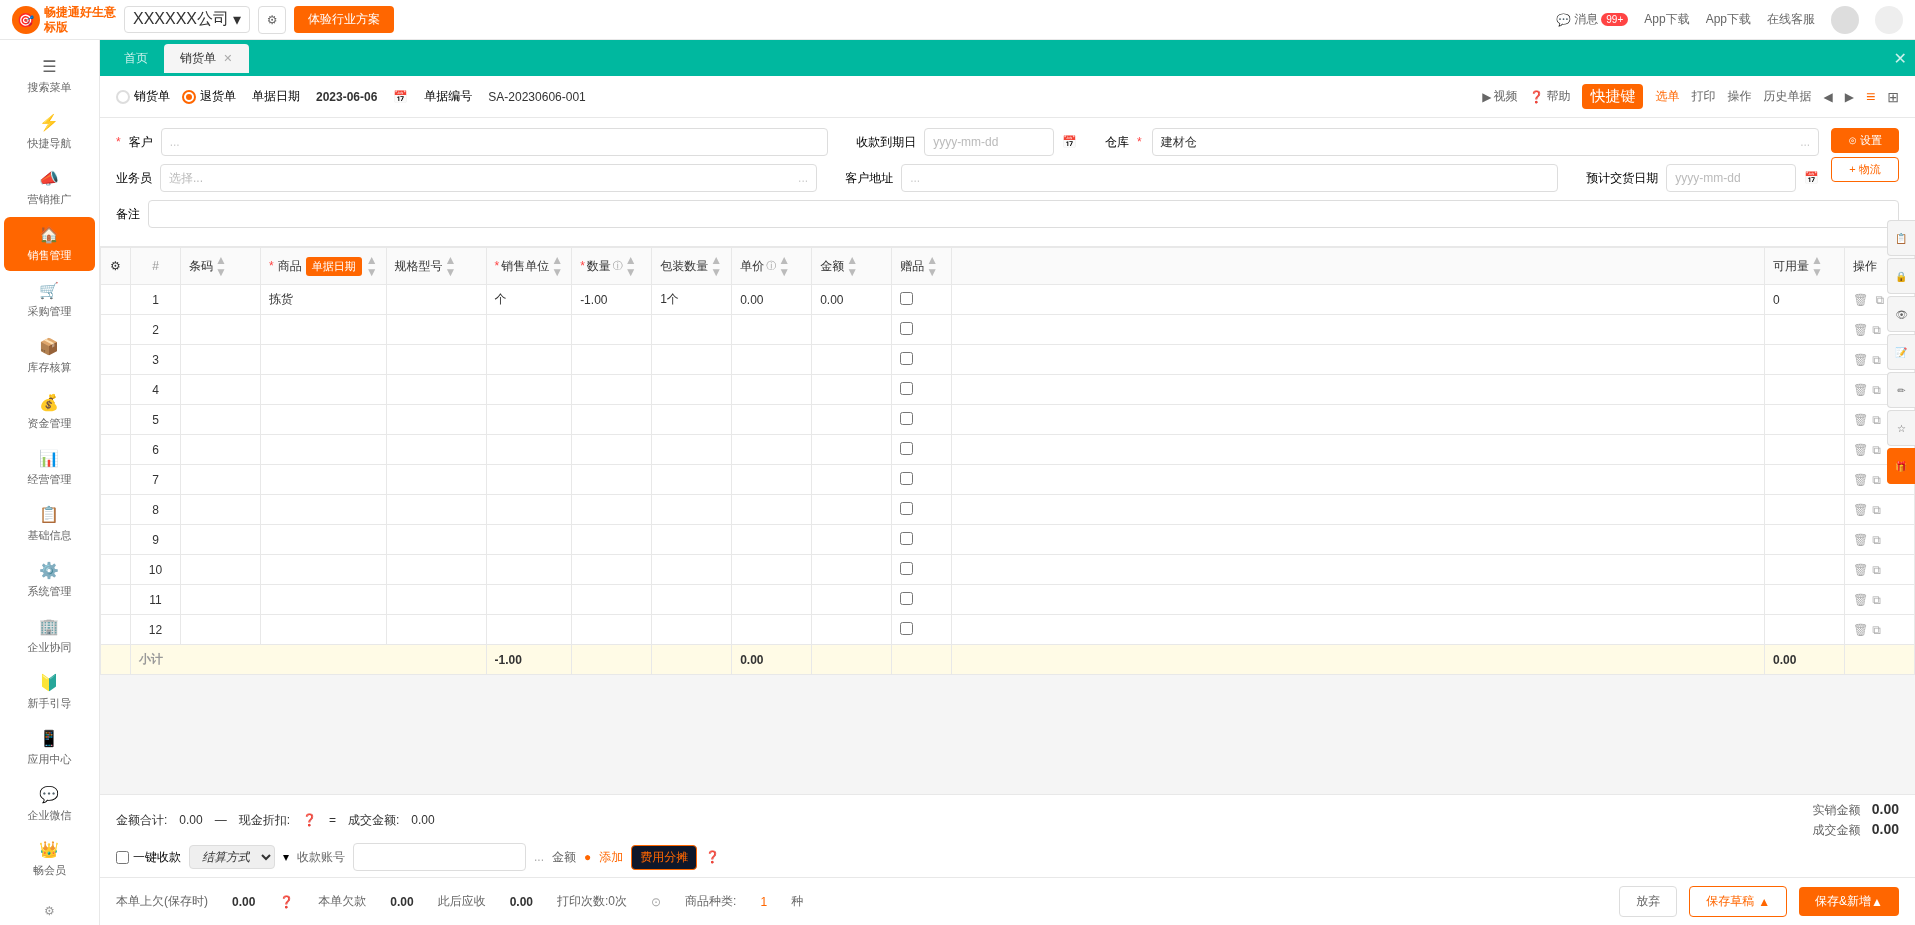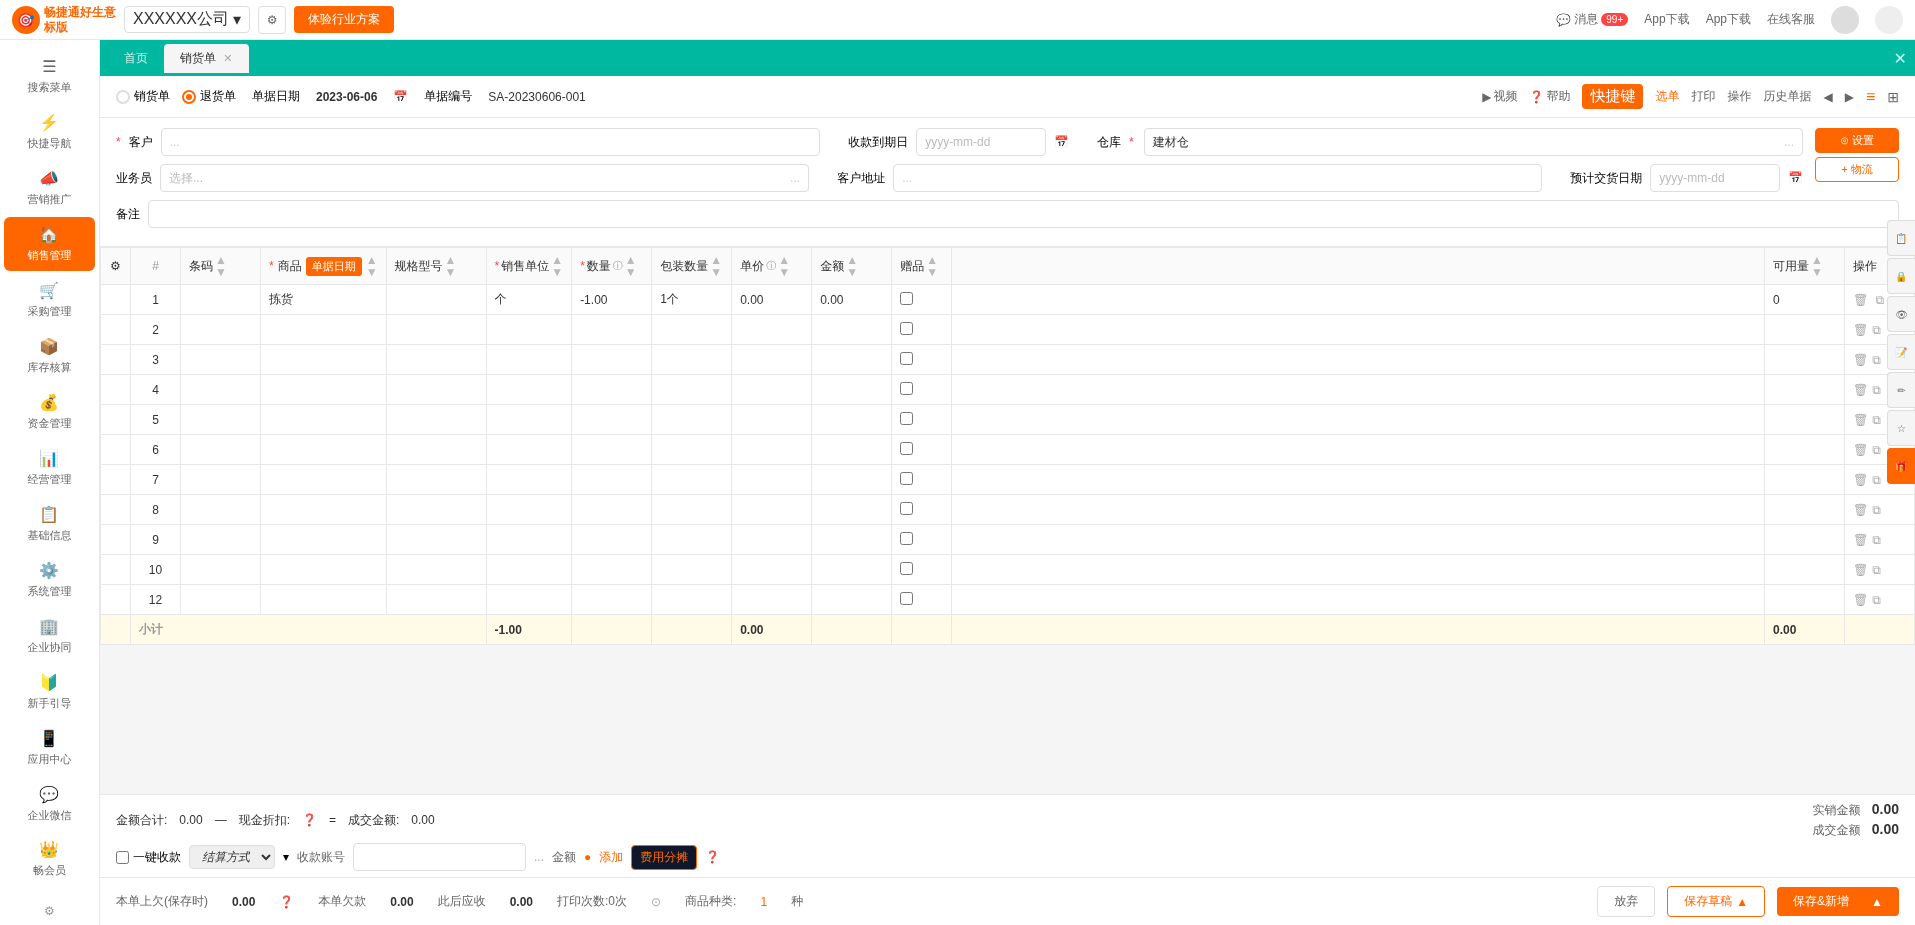--- a/index.html
+++ b/index.html
@@ -92,22 +92,22 @@
     .payment-row { display: flex; align-items: center; gap: 8px; margin-top: 4px; }
     .checkbox-item { display: flex; align-items: center; gap: 4px; }
     .expense-btn { background: #0f172a; border: 1px solid #ff6600; color: #ff6600; border-radius: 4px; padding: 3px 8px; cursor: pointer; }
     .select-box { border: 1px solid #ddd; border-radius: 4px; padding: 3px 8px; color: #333; min-width: 80px; font-style: italic; }
 
     
     .bottom-bar { background: #fff; border-top: 1px solid #e8e8e8; padding: 8px 16px; display: flex; align-items: center; gap: 24px; }
     .bottom-actions { margin-left: auto; display: flex; align-items: center; gap: 12px; }
     .btn-discard { border: 1px solid #ddd; background: #fff; color: #666; border-radius: 4px; padding: 6px 16px; cursor: pointer; }
     .btn-draft { border: 1px solid #ff6600; background: #fff; color: #ff6600; border-radius: 4px; padding: 6px 16px; cursor: pointer; display: flex; align-items: center; gap: 4px; }
-    .btn-save { background: #ff6600; color: #fff; border: none; border-radius: 4px; padding: 6px 16px; cursor: pointer; display: flex; align-items: center; gap: 22px; }
-    .form-action-btn { background: #fff; border: 1px solid #ff6600; color: #ff6600; border-radius: 4px; padding: 4px 24px; cursor: pointer; font-size: 11px; min-width: 60px; text-align: center; }
+    .btn-save { background: #ff6600; color: #fff; border: none; border-radius: 4px; padding: 6px 16px; cursor: pointer; display: flex; align-items: center; gap: 0; }
+    .form-action-btn { background: #fff; border: 1px solid #ff6600; color: #ff6600; border-radius: 4px; padding: 4px 16px; cursor: pointer; font-size: 11px; min-width: 60px; text-align: center; }
     .form-action-btn.filled { background: #ff6600; color: #fff; }
   </style>
 </head>
 <body>
 
 <div class="top-bar">
   <div class="top-bar-logo">
     <div class="top-bar-logo-icon">🎯</div>
     <div class="top-bar-logo-text">
       <div>畅捷通好生意</div>
@@ -569,20 +569,36 @@
                   <td></td>
                   <td></td>
                   <td></td>
                   <td><input type="checkbox" style="pointer-events: none;"></td>
                   <td></td>
                   <td></td>
                   <td><span style="cursor:pointer;color:#aaa;margin-right:4px;">🗑</span><span style="cursor:pointer;color:#aaa;">⧉</span></td>
                 </tr>
               <tr>
                   <td></td>
+                  <td class="col-num">11</td>
+                  <td></td>
+                  <td></td>
+                  <td></td>
+                  <td></td>
+                  <td></td>
+                  <td></td>
+                  <td></td>
+                  <td></td>
+                  <td><input type="checkbox" style="pointer-events: none;"></td>
+                  <td></td>
+                  <td></td>
+                  <td><span style="cursor:pointer;color:#aaa;margin-right:4px;">🗑</span><span style="cursor:pointer;color:#aaa;">⧉</span></td>
+                </tr>
+              <tr>
+                  <td></td>
                   <td class="col-num">12</td>
                   <td></td>
                   <td></td>
                   <td></td>
                   <td></td>
                   <td></td>
                   <td></td>
                   <td></td>
                   <td></td>
                   <td><input type="checkbox" style="pointer-events: none;"></td>

